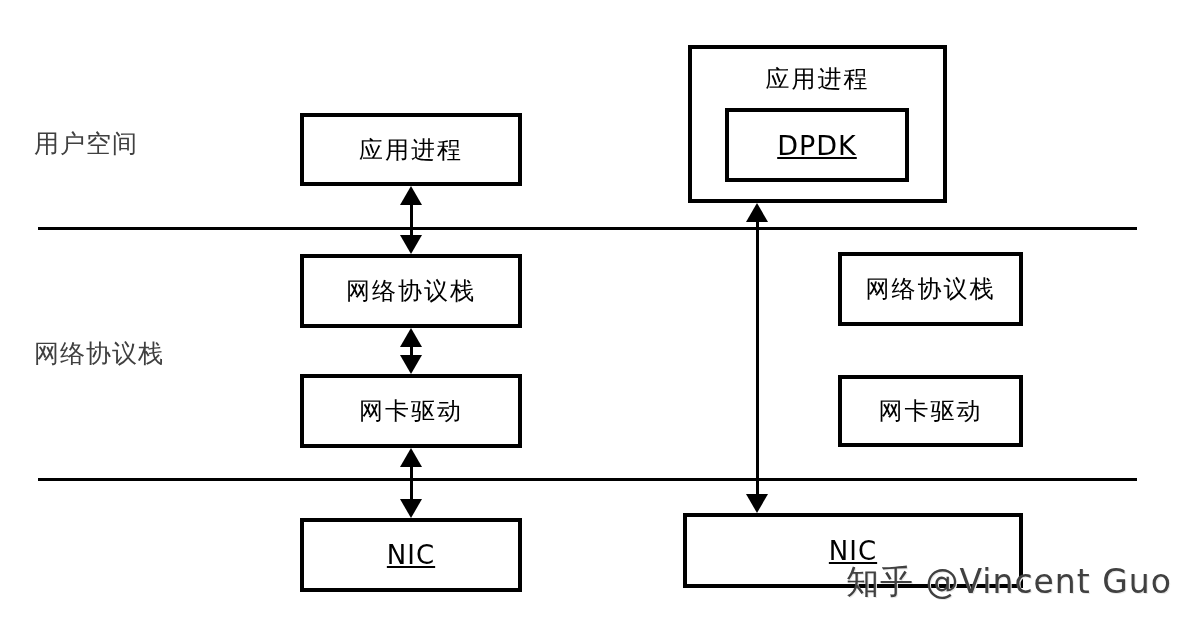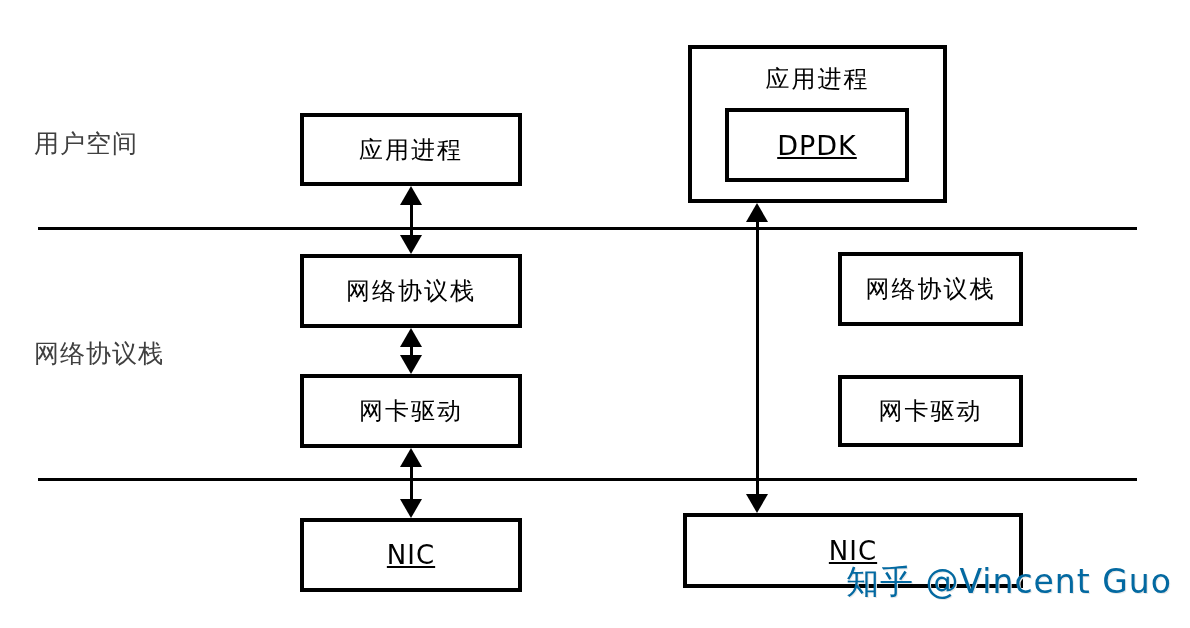--- a/index.html
+++ b/index.html
@@ -81,21 +81,21 @@
     width: 3px;
     background: #000000;
     margin: -4px 0;
   }
   .watermark {
     position: absolute;
     left: 846px;
     top: 560px;
     font-size: 33px;
     letter-spacing: 1px;
-    color: #0369a1;
+    color: #404040;
     text-shadow: 1px 1px 0 #e8e8e8;
     white-space: nowrap;
     z-index: 5;
   }
 </style>
 </head>
 <body>
 
 <div class="canvas">
 

